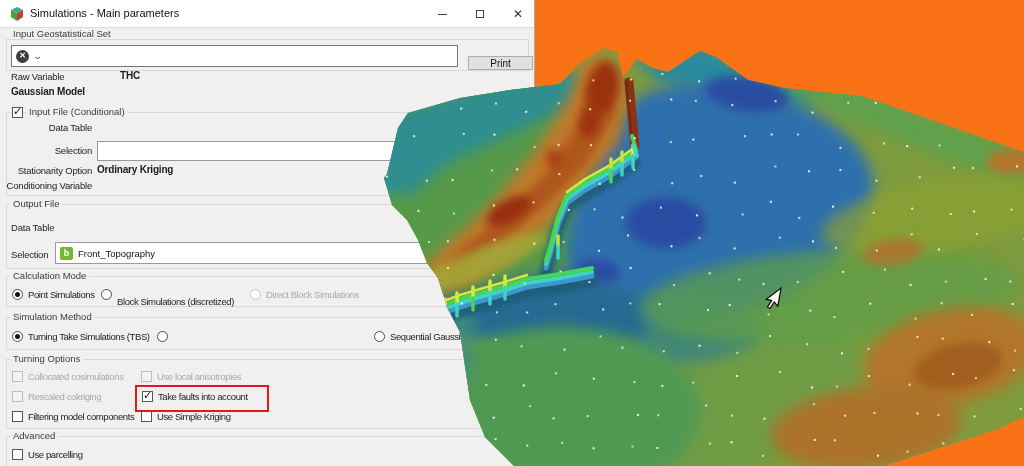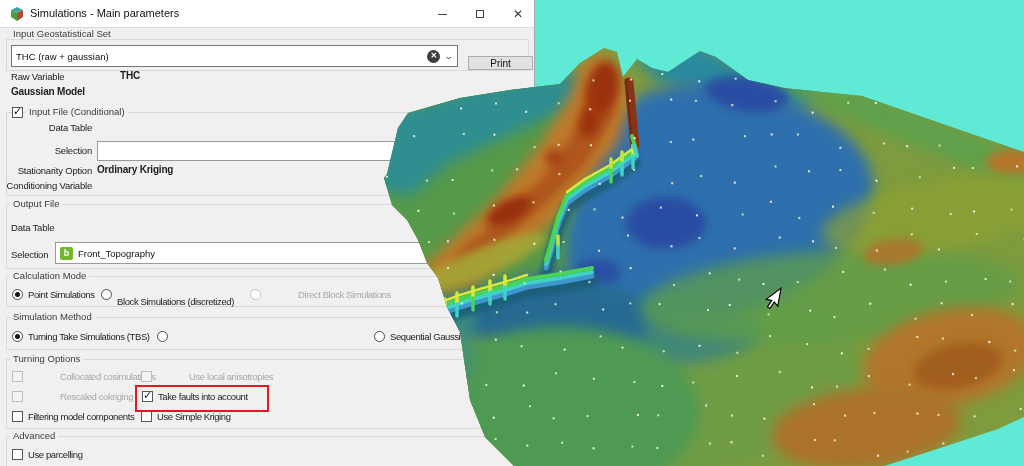--- a/index.html
+++ b/index.html
@@ -1,16 +1,16 @@
 <!DOCTYPE html>
 <html><head>
 <meta charset="utf-8">
 <style>
   html,body{margin:0;padding:0;background:#fff;}
-  #screen{position:relative;width:1024px;height:466px;overflow:hidden;background:#5eead4;
+  #screen{position:relative;width:1024px;height:466px;overflow:hidden;background:#f97316;
           font-family:"Liberation Sans",sans-serif;-webkit-font-smoothing:antialiased;}
 
   
   #dialog{position:absolute;left:0;top:0;width:535px;height:466px;background:#f0f0f0;
           border-right:1px solid #a9a9a9;box-sizing:border-box;}
   #titlebar{position:absolute;left:0;top:0;width:100%;height:28px;background:#ffffff;
             border-bottom:1px solid #dcdcdc;box-sizing:border-box;}
   #title-text{position:absolute;left:30px;top:7px;font-size:11px;color:#111;white-space:nowrap;}
   .win-btn{position:absolute;top:0;width:34px;height:28px;display:flex;align-items:center;justify-content:center;}
   #btn-min{left:425px;} #btn-max{left:463px;} #btn-close{left:501px;}
@@ -18,21 +18,21 @@
   #btn-max .glyph{width:8px;height:8px;border:1px solid #444;box-sizing:border-box;}
   #btn-close .glyph{font-size:12px;color:#333;line-height:1;}
 
   
   .grp{position:absolute;border:1px solid #d9d9d9;box-sizing:border-box;}
   .grp-label{position:absolute;background:#f0f0f0;padding:0 3px;font-size:9.5px;color:#3a3a3a;white-space:nowrap;z-index:2;}
 
   .lbl{position:absolute;font-size:9.5px;color:#1c1c1c;white-space:nowrap;letter-spacing:-0.2px;}
   .lbl.bold{font-weight:bold;font-size:10px;}
   .lbl.right{text-align:right;}
-  .lbl.dis{color:#a8a8a8;margin-left:32px;}
+  .lbl.dis{color:#a8a8a8;}
   .ctl-label{letter-spacing:-0.4px;}
 
   
   .field{position:absolute;background:#fff;border:1px solid #999;box-sizing:border-box;
          display:flex;align-items:center;font-size:9.5px;color:#111;padding:0 4px;gap:5px;white-space:nowrap;overflow:hidden;}
   #combo{border-color:#777;}
   #combo .combo-text{flex:1;}
   .clear-ic{width:13px;height:13px;border-radius:50%;background:#3d3d3d;color:#fff;font-size:8px;font-weight:bold;
             display:flex;align-items:center;justify-content:center;line-height:1;flex:0 0 auto;}
   .chev{color:#555;font-size:9px;flex:0 0 auto;transform:scaleX(1.4);}
@@ -78,21 +78,20 @@
           <span class="glyph"></span>
         </div>
       <div class="win-btn" id="btn-close">
           <span class="glyph">✕</span>
         </div>
     </div>
 
     <div class="grp" style="left:6px;top:39px;width:523px;height:32px"></div>
     <span class="grp-label" style="left:10px;top:28px">Input Geostatistical Set</span>
     <div class="field" id="combo" style="left:11px;top:45px;width:447px;height:22px">
-      <span class="combo-text">THC (raw + gaussian)</span>
       <span class="clear-ic">✕</span>
       <span class="chev">⌄</span>
     </div>
     <div class="btn" style="left:468px;top:56px;width:65px;height:14px">Print</div>
 
     <span class="lbl" style="left:11px;top:71px">Raw Variable</span>
     <span class="lbl bold" style="left:120px;top:70px">THC</span>
     <span class="lbl bold" style="left:11px;top:86px">Gaussian Model</span>
 
     <div class="grp" style="left:6px;top:112px;width:523px;height:84px"></div>

